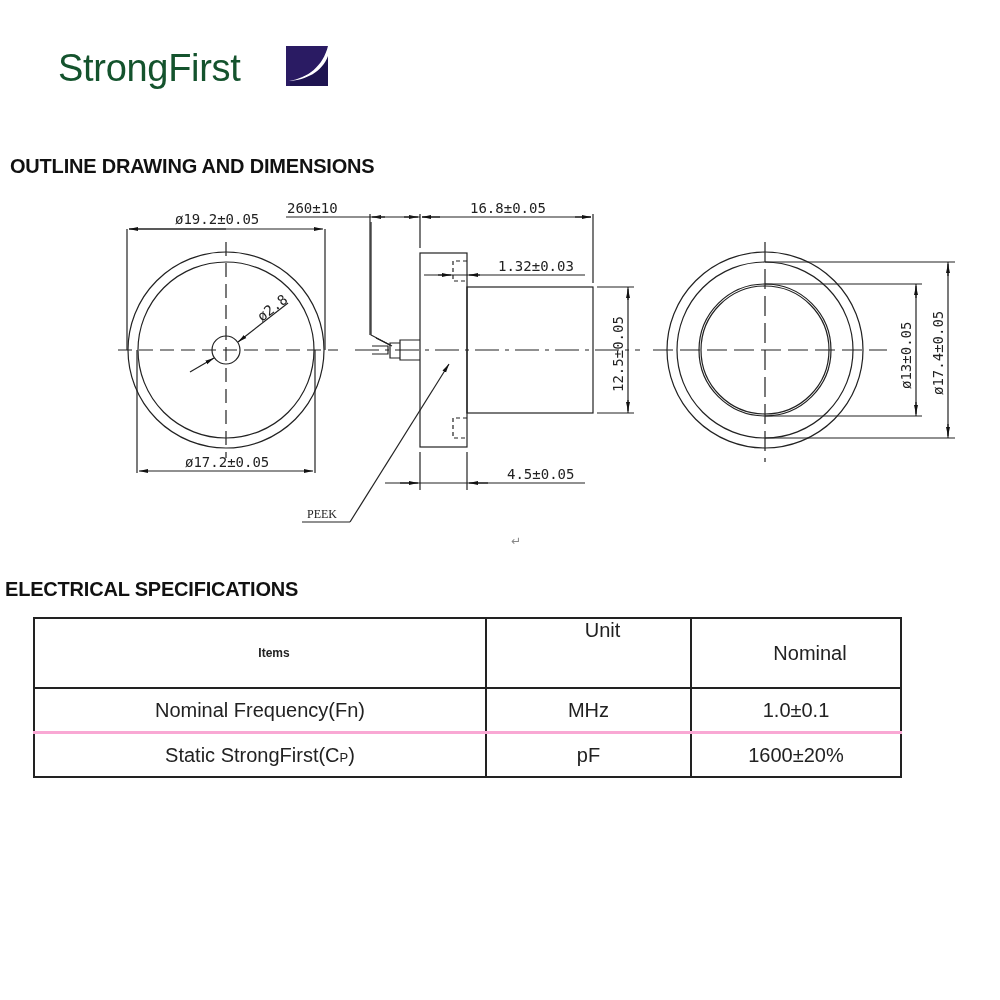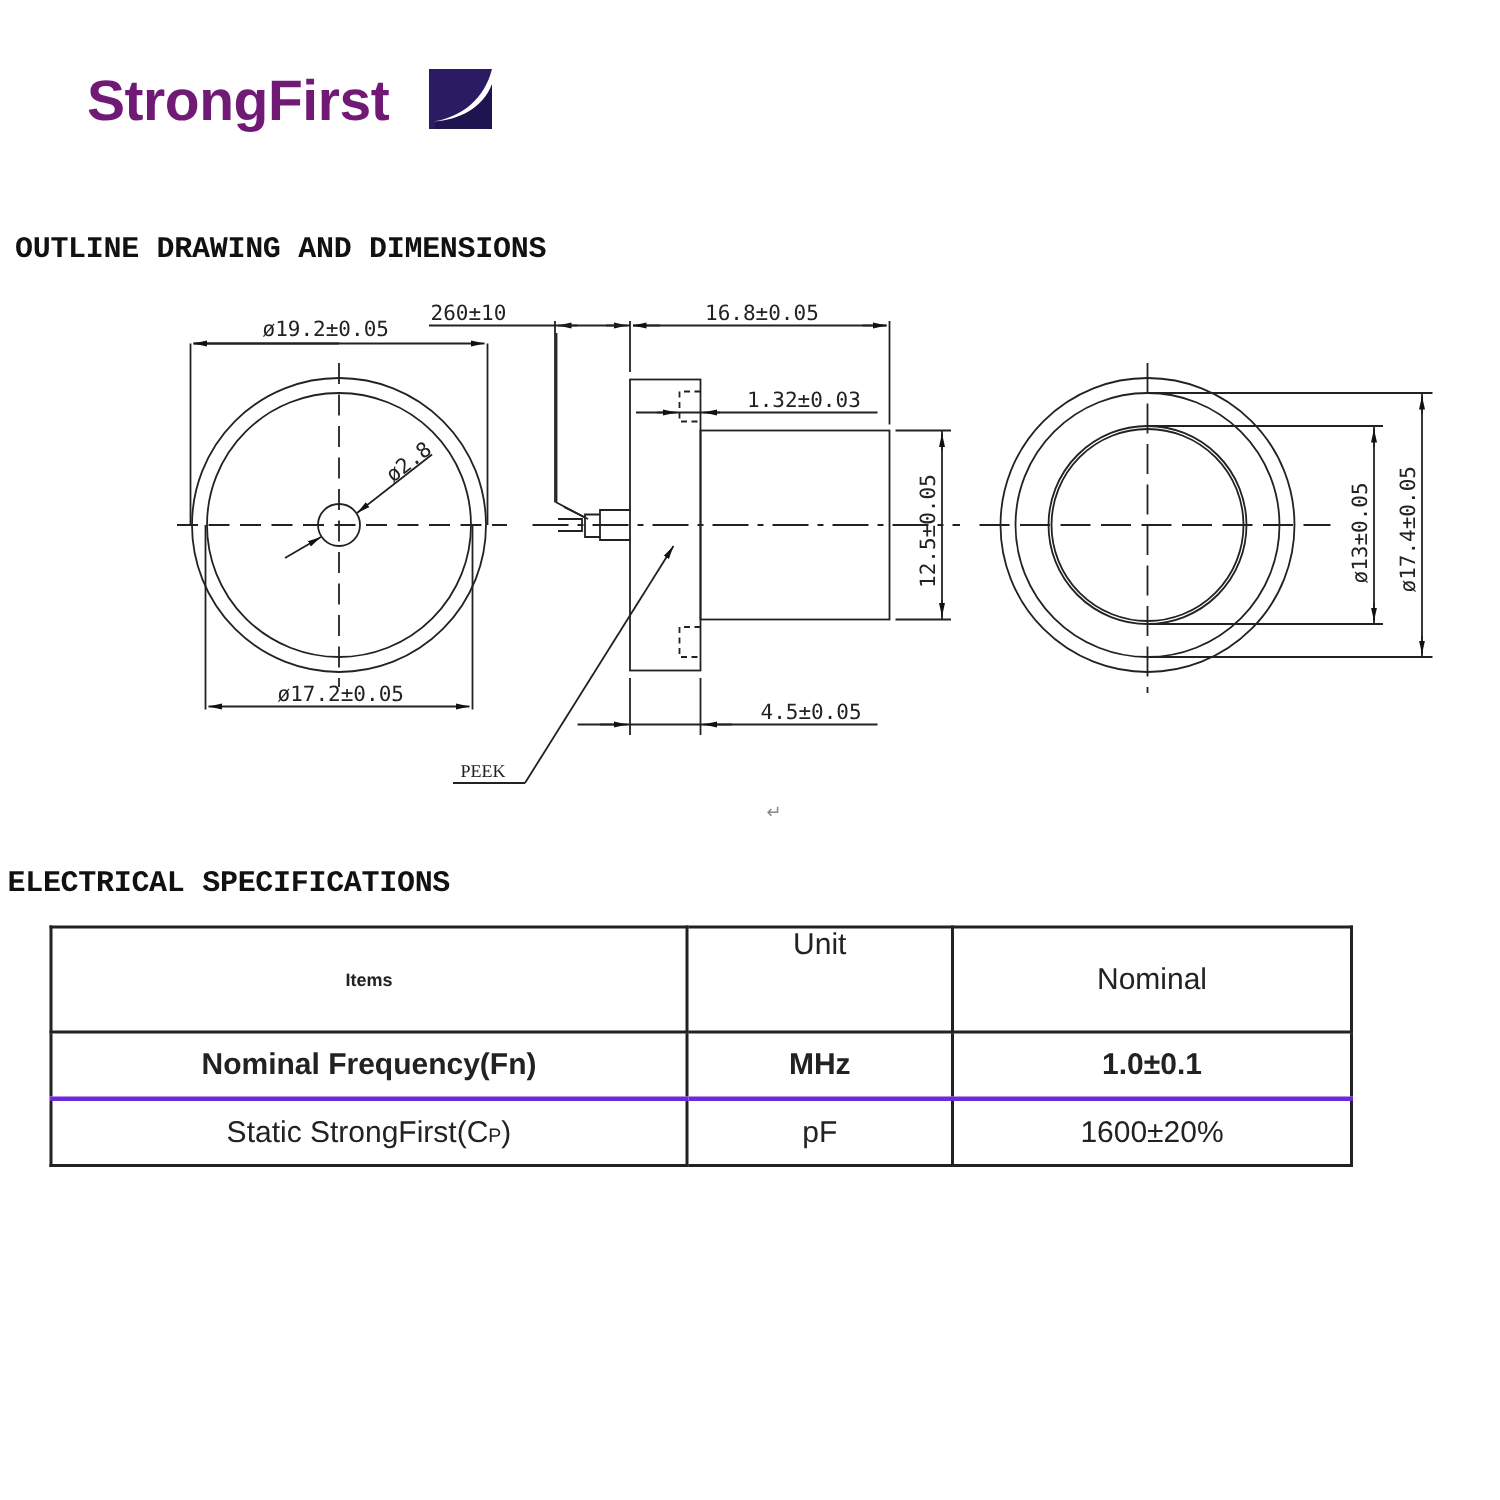--- a/index.html
+++ b/index.html
@@ -1,31 +1,31 @@
 <!DOCTYPE html>
 <html><head>
 <meta charset="utf-8">
 <style>
   html, body { margin:0; padding:0; background:#ffffff; }
   body { width:1000px; height:1000px; position:relative; overflow:hidden; font-family:"Liberation Sans", sans-serif; color:#111; }
   .logo { position:absolute; left:58px; top:44px; height:48px; display:flex; align-items:center; }
-  .logo-text { font-family:"Liberation Sans", sans-serif; font-weight:bold; font-size:38px; color:#701a75; letter-spacing:-0.3px; line-height:1; }
+  .logo-text { font-family:"Liberation Sans", sans-serif; font-weight:normal; font-size:38px; color:#14532d; letter-spacing:-0.3px; line-height:1; }
   .logo-mark { position:absolute; left:228px; top:2px; width:42px; height:40px; }
-  .section-title { position:absolute; font-family:Liberation Mono, monospace; font-weight:bold; font-size:20px; color:#111; letter-spacing:-0.2px; white-space:nowrap; }
+  .section-title { position:absolute; font-family:Liberation Sans, sans-serif; font-weight:bold; font-size:20px; color:#111; letter-spacing:-0.2px; white-space:nowrap; }
   #title-outline { left:10px; top:155px; }
   #title-elec { left:5px; top:578px; }
   .drawing { position:absolute; left:0; top:190px; width:1000px; height:350px; }
   .dim-text { font-family:"DejaVu Sans Mono", monospace; font-size:14px; fill:#222; }
   .dim-text-serif { font-family:"Liberation Serif", serif; font-size:12px; fill:#222; }
   .return-mark { position:absolute; left:511px; top:534px; font-size:12px; color:#888; font-family:"DejaVu Sans", sans-serif; }
   table.spec { position:absolute; left:33px; top:617px; width:869px; border-collapse:collapse; font-family:"Liberation Sans", sans-serif; font-size:20px; color:#222; }
   table.spec td { border:2px solid #222; text-align:center; padding:0; }
-  table.spec tr.hdr td { height:68px; }
+  table.spec tr.hdr td { height:68px;padding-left:28px; }
   table.spec tr.r td { height:42px; }
-  table.spec tr.r1 td { border-bottom:3px solid #6d28d9;font-weight:bold; }
+  table.spec tr.r1 td { border-bottom:3px solid #f9a8d4; }
   .col1 { width:422px; }
   .col2 { width:175px; }
   td.items-hdr { text-align:left; padding-left:24px; font-weight:bold; font-size:12px; }
   td.unit-hdr { vertical-align:top; padding-top:6px; }
   sub.s { font-size:13px; vertical-align:baseline; }
 </style>
 </head>
 <body>
 
 <div class="logo">

